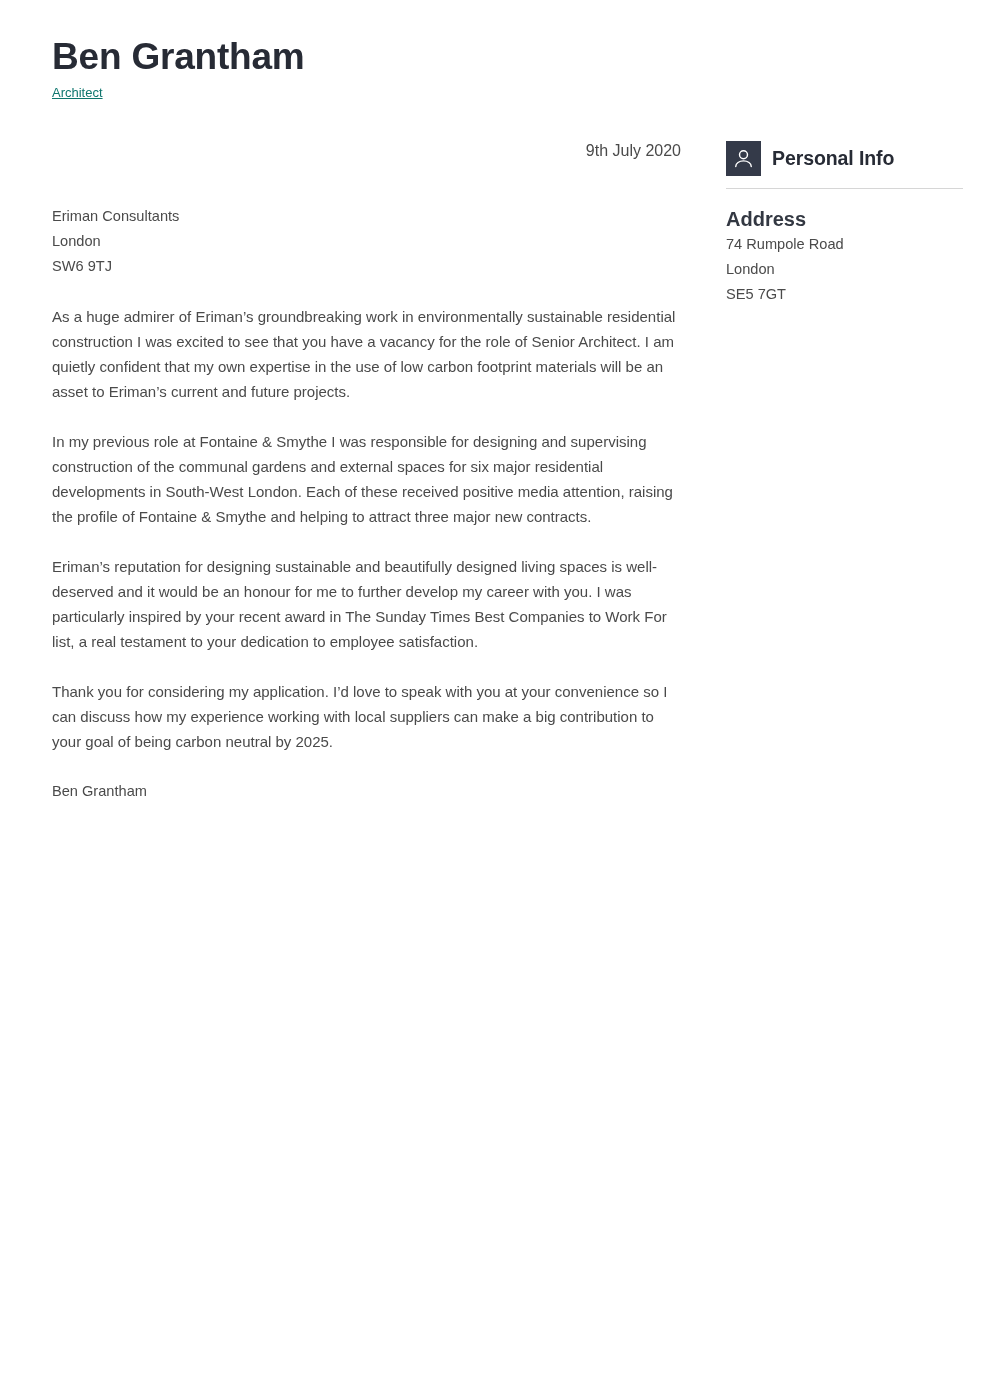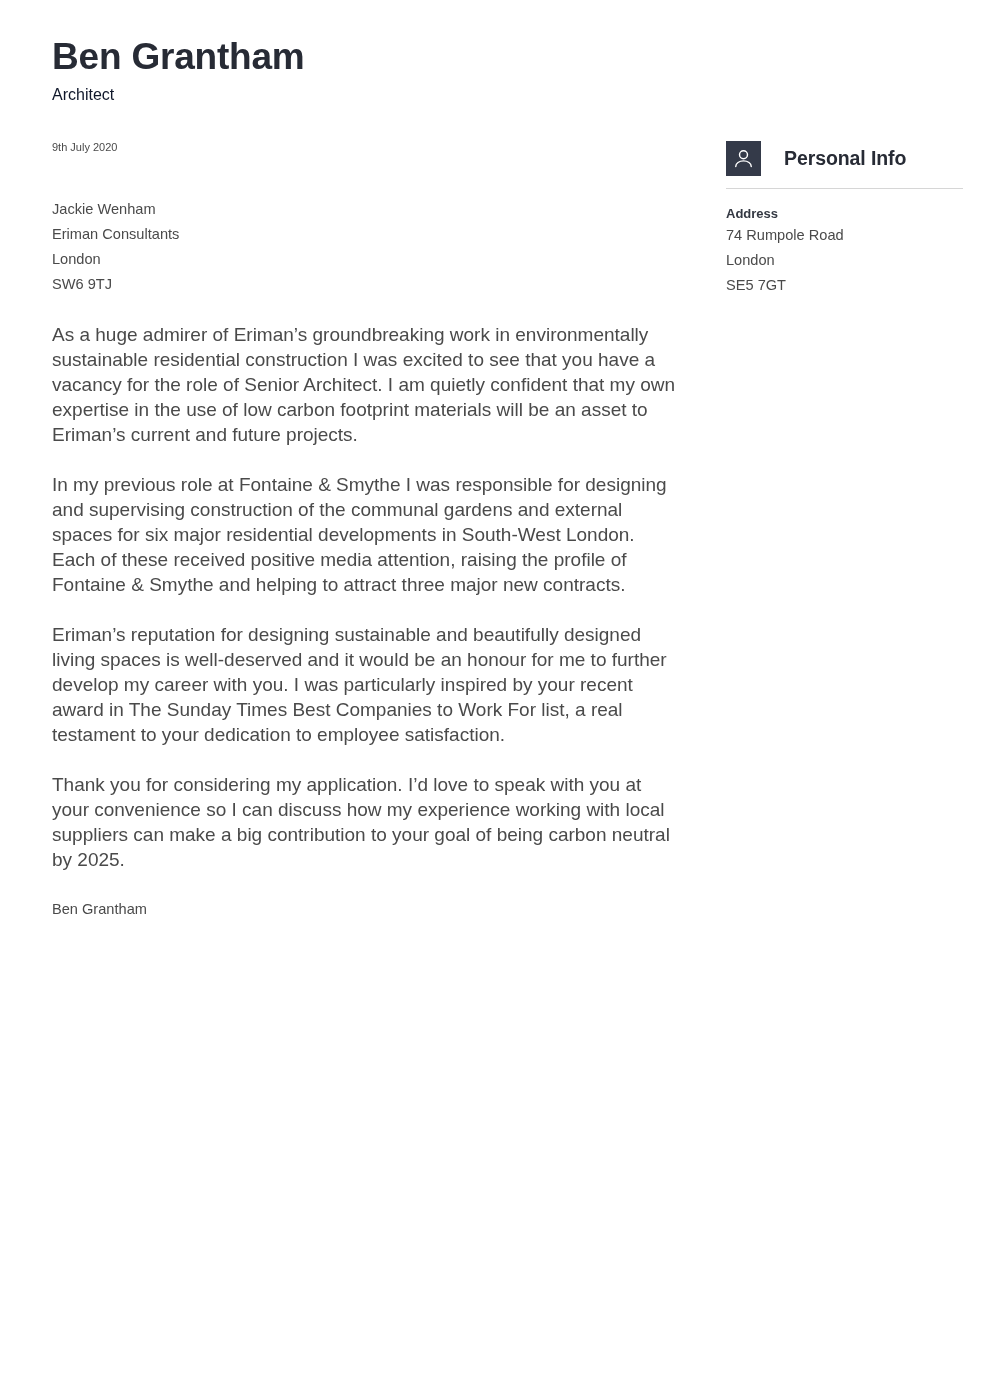--- a/index.html
+++ b/index.html
@@ -34,36 +34,38 @@
   }
   .name {
     font-size: 37px;
     font-weight: bold;
     color: #272b35;
     letter-spacing: -0.2px;
     line-height: 1.12;
     margin: 0;
   }
   .job-title {
-    font-size: 16px;
+    font-size: 13px;
     font-weight: normal;
-    color: #0f172a;
+    color: #0f766e;
     margin: 8px 0 0 0;
     line-height: 1.2;
+    text-decoration: underline;
   }
 
   
   .letter {
     position: absolute;
     left: 40px;
     top: 140px;
     width: 630px;
   }
   .date {
-    font-size: 11px;
+    text-align: right;
+    font-size: 16px;
     color: #4a4a4a;
     line-height: 1.4;
     padding-right: 1px;
   }
 
   .recipient {
     margin-top: 42px;
   }
   .recipient .line {
     font-size: 14.6px;
@@ -73,21 +75,21 @@
 
   .salutation {
     margin-top: 35px;
     font-size: 14.6px;
     color: #4a4a4a;
     line-height: 25px;
   }
 
   .body-paragraph {
     margin-top: 25px;
-    font-size: 19px;
+    font-size: 15px;
     color: #4a4a4a;
     line-height: 25px;
     text-align: left;
   }
 
   .closing {
     margin-top: 25px;
     font-size: 14.6px;
     color: #4a4a4a;
     line-height: 25px;
@@ -102,21 +104,21 @@
   
   .sidebar {
     position: absolute;
     left: 714px;
     top: 141px;
     width: 237px;
   }
   .sidebar-head {
     display: flex;
     align-items: center;
-    gap: 23px;
+    gap: 11px;
   }
   .icon-box {
     width: 35px;
     height: 35px;
     background: #343a49;
     flex: 0 0 35px;
     display: flex;
     align-items: center;
     justify-content: center;
   }
@@ -129,21 +131,21 @@
     letter-spacing: -0.1px;
   }
   .divider {
     height: 1px;
     background: #d6d6d6;
     margin-top: 12px;
     width: 100%;
   }
   .section-label {
     margin-top: 17px;
-    font-size: 13px;
+    font-size: 20px;
     font-weight: bold;
     color: #333842;
     line-height: 1.3;
   }
   .sidebar .addr-line {
     font-size: 14.6px;
     color: #4a4a4a;
     line-height: 25px;
   }
   .sidebar .addr-line:first-of-type { margin-top: 7px; }
@@ -156,21 +158,20 @@
   <div class="header">
     <div class="name">Ben Grantham</div>
     <div class="job-title">Architect</div>
   </div>
 
   <div class="letter">
 
     <div class="date">9th July 2020</div>
 
     <div class="recipient">
-      <div class="line">Jackie Wenham</div>
       <div class="line">Eriman Consultants</div>
       <div class="line">London</div>
       <div class="line">SW6 9TJ</div>
     </div>
 
 
     <div class="body-paragraph">As a huge admirer of Eriman’s groundbreaking work in environmentally sustainable residential construction I was excited to see that you have a vacancy for the role of Senior Architect. I am quietly confident that my own expertise in the use of low carbon footprint materials will be an asset to Eriman’s current and future projects.</div>
     <div class="body-paragraph">In my previous role at Fontaine &amp; Smythe I was responsible for designing and supervising construction of the communal gardens and external spaces for six major residential developments in South-West London. Each of these received positive media attention, raising the profile of Fontaine &amp; Smythe and helping to attract three major new contracts.</div>
     <div class="body-paragraph">Eriman’s reputation for designing sustainable and beautifully designed living spaces is well-deserved and it would be an honour for me to further develop my career with you. I was particularly inspired by your recent award in The Sunday Times Best Companies to Work For list, a real testament to your dedication to employee satisfaction.</div>
     <div class="body-paragraph">Thank you for considering my application. I’d love to speak with you at your convenience so I can discuss how my experience working with local suppliers can make a big contribution to your goal of being carbon neutral by 2025.</div>

